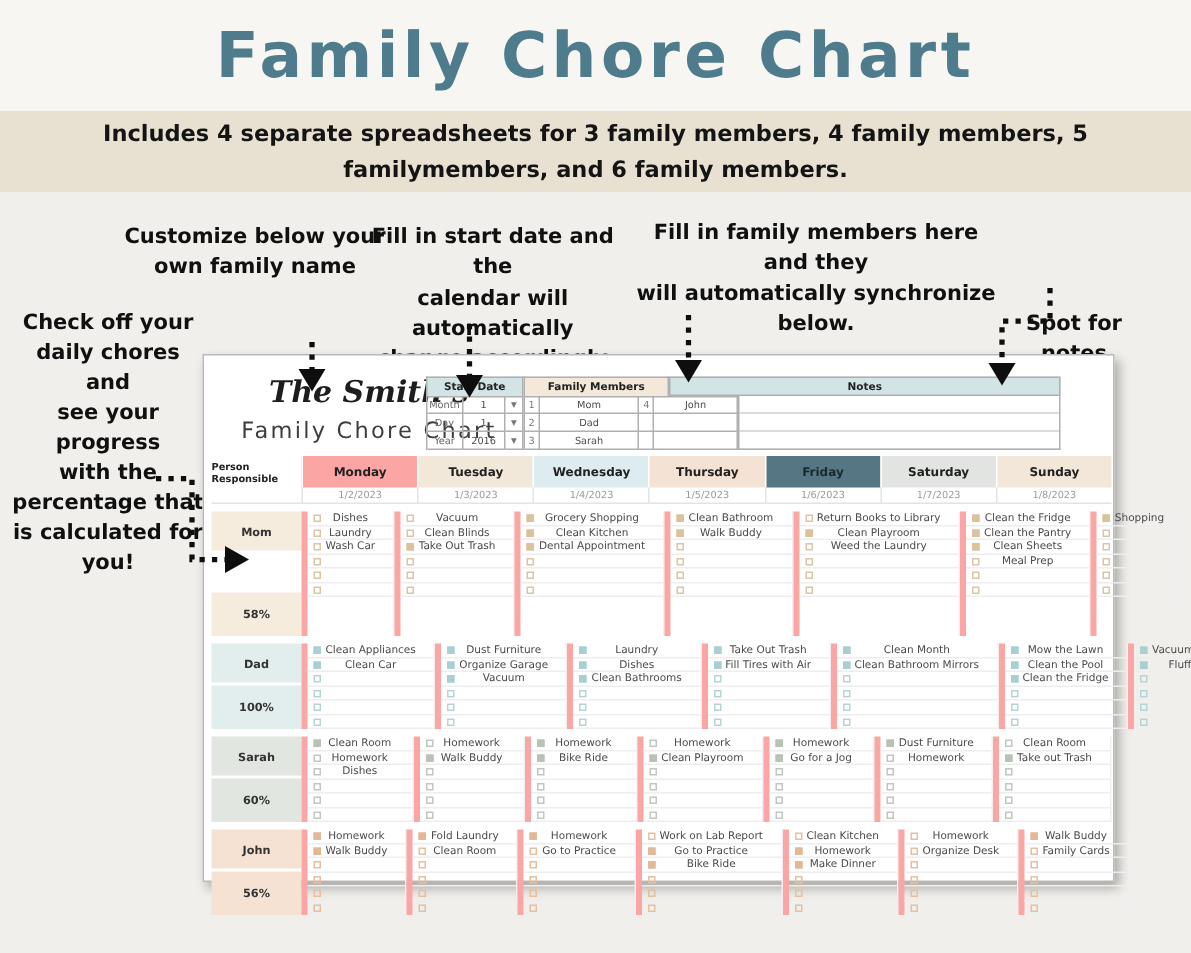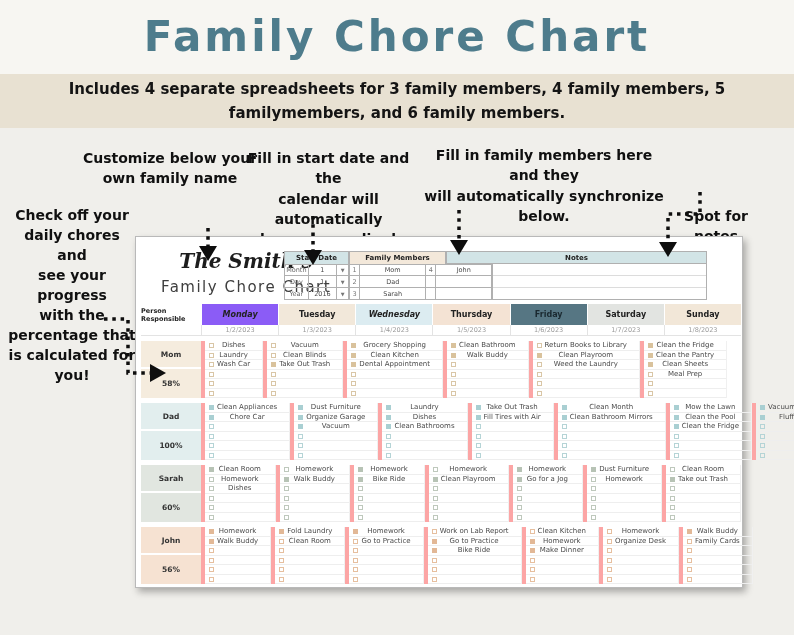--- a/index.html
+++ b/index.html
@@ -166,43 +166,43 @@
         </div>
       </div>
   </div>
 
   <div class="notes-hd" style="background: rgb(210, 228, 230);">Notes</div>
   <div class="notes-body"></div>
 
   <div class="grid">
     <div class="grow" id="hdrRow">
         <div class="pr-hd">Person Responsible</div>
-        <div class="day-hd" style="background: #8b5cf6; color: rgb(34, 34, 34); font-style: italic;">Monday</div>
+        <div class="day-hd" style="background: #fca5a5; color: rgb(34, 34, 34);">Monday</div>
         <div class="day-hd" style="background: rgb(242, 232, 218); color: rgb(34, 34, 34);">Tuesday</div>
-        <div class="day-hd" style="background: rgb(220, 236, 241); color: rgb(34, 34, 34); font-style: italic;">Wednesday</div>
+        <div class="day-hd" style="background: rgb(220, 236, 241); color: rgb(34, 34, 34);">Wednesday</div>
         <div class="day-hd" style="background: rgb(244, 227, 212); color: rgb(34, 34, 34);">Thursday</div>
         <div class="day-hd" style="background: rgb(86, 118, 131); color: rgb(26, 41, 48);">Friday</div>
         <div class="day-hd" style="background: rgb(226, 228, 225); color: rgb(34, 34, 34);">Saturday</div>
         <div class="day-hd" style="background: rgb(242, 231, 216); color: rgb(34, 34, 34);">Sunday</div>
       </div>
     <div class="grow" id="dateRow">
         <div class="date-cell" style="border-left: none;"></div>
         <div class="date-cell">1/2/2023</div>
         <div class="date-cell">1/3/2023</div>
         <div class="date-cell">1/4/2023</div>
         <div class="date-cell">1/5/2023</div>
         <div class="date-cell">1/6/2023</div>
         <div class="date-cell">1/7/2023</div>
         <div class="date-cell">1/8/2023</div>
       </div>
     <div id="blocks">
         <div class="block">
           <div class="pcol">
             <div class="pname" style="background: rgb(245, 236, 222);">Mom</div>
-            <div class="ppct" style="background: rgb(245, 236, 222);">58%</div>
+            <div class="ppct" style="background: rgb(245, 236, 222); margin-top: 26px;">58%</div>
           </div>
           <div class="dcol">
             <div class="ccell">
               <div class="cbox" style="border-color: rgb(217, 198, 166);"></div>
               <div class="clabel">Dishes</div>
             </div>
             <div class="ccell">
               <div class="cbox" style="border-color: rgb(217, 198, 166);"></div>
               <div class="clabel">Laundry</div>
             </div>
@@ -320,20 +320,41 @@
               <div class="cbox" style="border-color: rgb(217, 194, 156); background: rgb(217, 194, 156);"></div>
               <div class="clabel">Clean the Pantry</div>
             </div>
             <div class="ccell">
               <div class="cbox" style="border-color: rgb(217, 194, 156); background: rgb(217, 194, 156);"></div>
               <div class="clabel">Clean Sheets</div>
             </div>
             <div class="ccell">
               <div class="cbox" style="border-color: rgb(217, 198, 166);"></div>
               <div class="clabel">Meal Prep</div>
+            </div>
+            <div class="ccell">
+              <div class="cbox" style="border-color: rgb(217, 198, 166);"></div>
+            </div>
+            <div class="ccell">
+              <div class="cbox" style="border-color: rgb(217, 198, 166);"></div>
+            </div>
+          </div>
+          <div class="dcol">
+            <div class="ccell">
+              <div class="cbox" style="border-color: rgb(217, 194, 156); background: rgb(217, 194, 156);"></div>
+              <div class="clabel">Shopping</div>
+            </div>
+            <div class="ccell">
+              <div class="cbox" style="border-color: rgb(217, 198, 166);"></div>
+            </div>
+            <div class="ccell">
+              <div class="cbox" style="border-color: rgb(217, 198, 166);"></div>
+            </div>
+            <div class="ccell">
+              <div class="cbox" style="border-color: rgb(217, 198, 166);"></div>
             </div>
             <div class="ccell">
               <div class="cbox" style="border-color: rgb(217, 198, 166);"></div>
             </div>
             <div class="ccell">
               <div class="cbox" style="border-color: rgb(217, 198, 166);"></div>
             </div>
           </div>
         </div>
         <div class="block">
@@ -341,21 +362,21 @@
             <div class="pname" style="background: rgb(226, 238, 238);">Dad</div>
             <div class="ppct" style="background: rgb(226, 238, 238);">100%</div>
           </div>
           <div class="dcol">
             <div class="ccell">
               <div class="cbox" style="border-color: rgb(169, 207, 210); background: rgb(169, 207, 210);"></div>
               <div class="clabel">Clean Appliances</div>
             </div>
             <div class="ccell">
               <div class="cbox" style="border-color: rgb(169, 207, 210); background: rgb(169, 207, 210);"></div>
-              <div class="clabel">Chore Car</div>
+              <div class="clabel">Clean Car</div>
             </div>
             <div class="ccell">
               <div class="cbox" style="border-color: rgb(181, 212, 214);"></div>
             </div>
             <div class="ccell">
               <div class="cbox" style="border-color: rgb(181, 212, 214);"></div>
             </div>
             <div class="ccell">
               <div class="cbox" style="border-color: rgb(181, 212, 214);"></div>
             </div>

